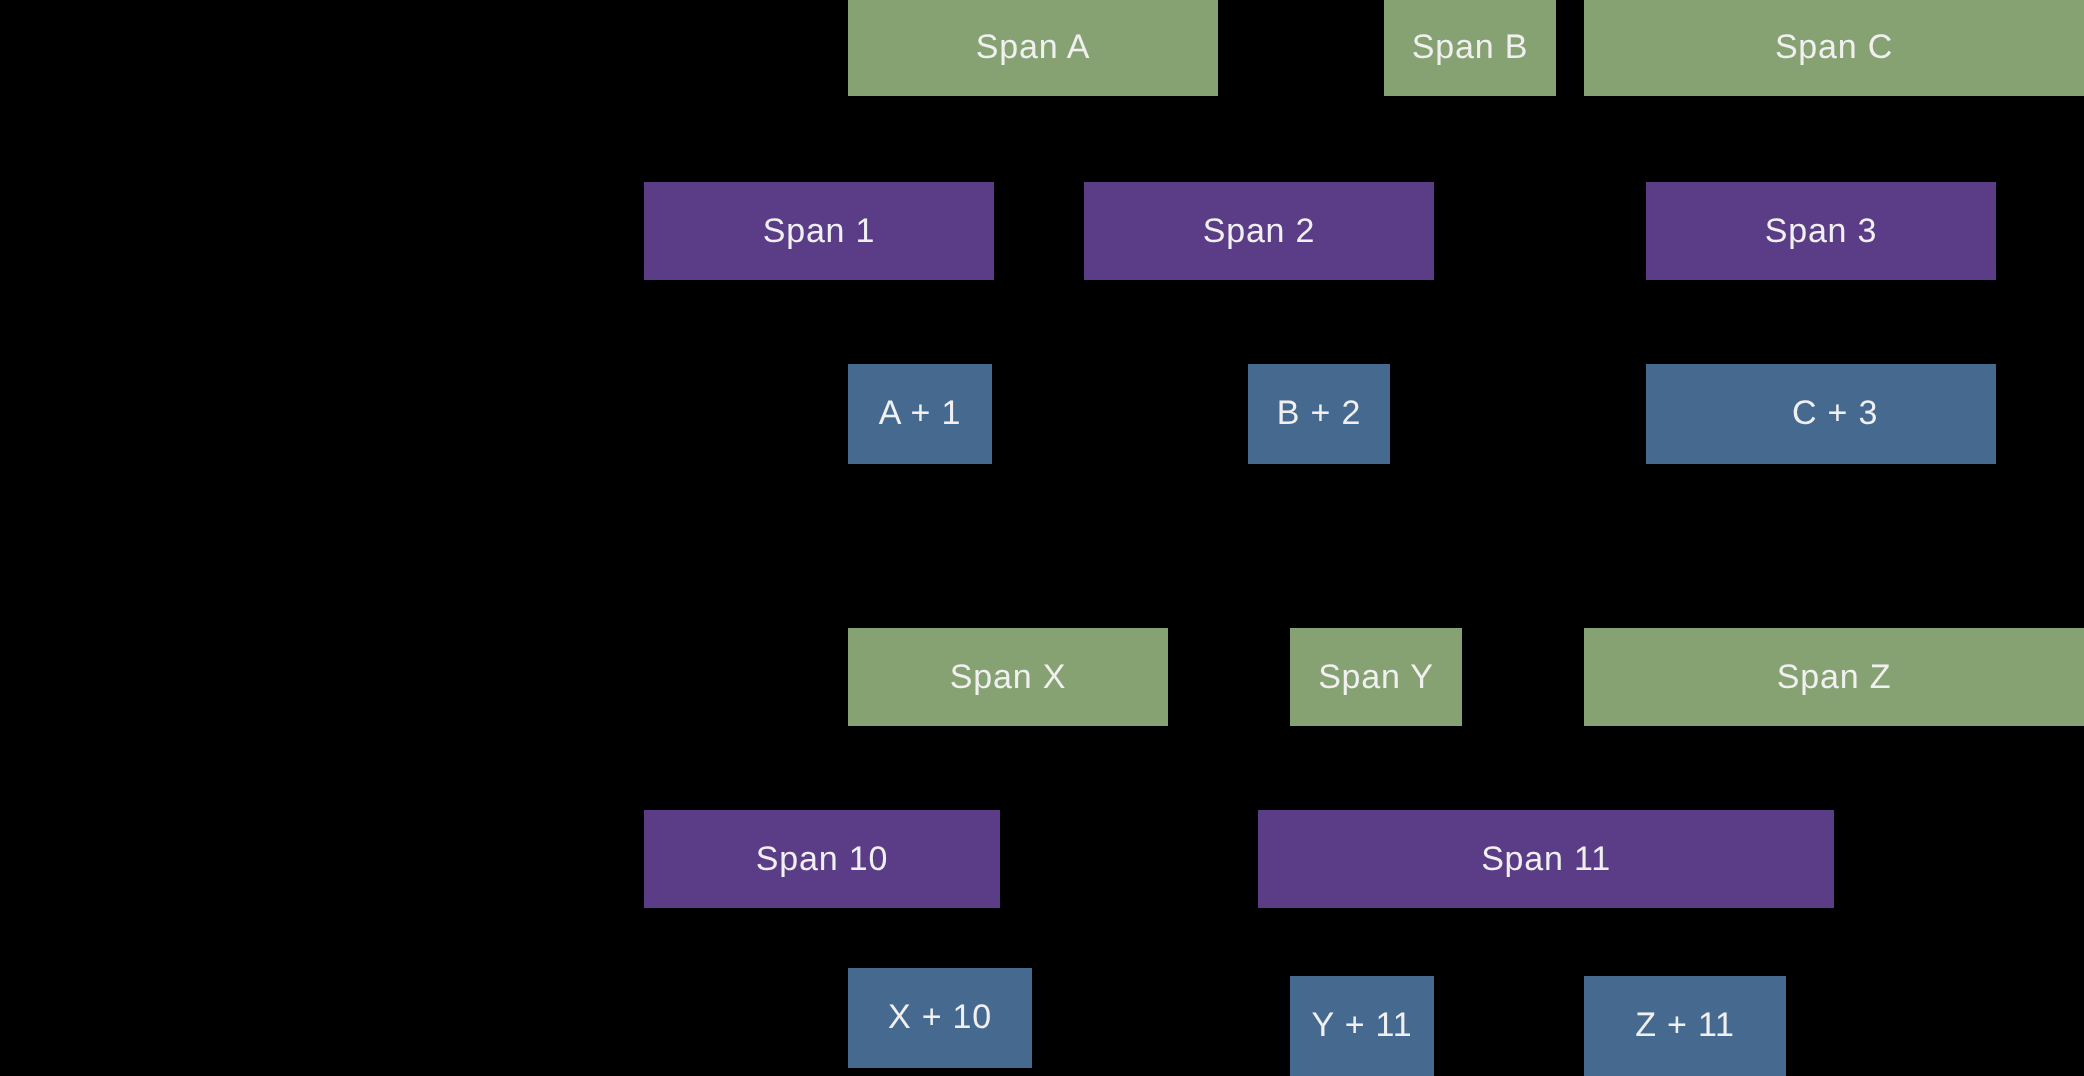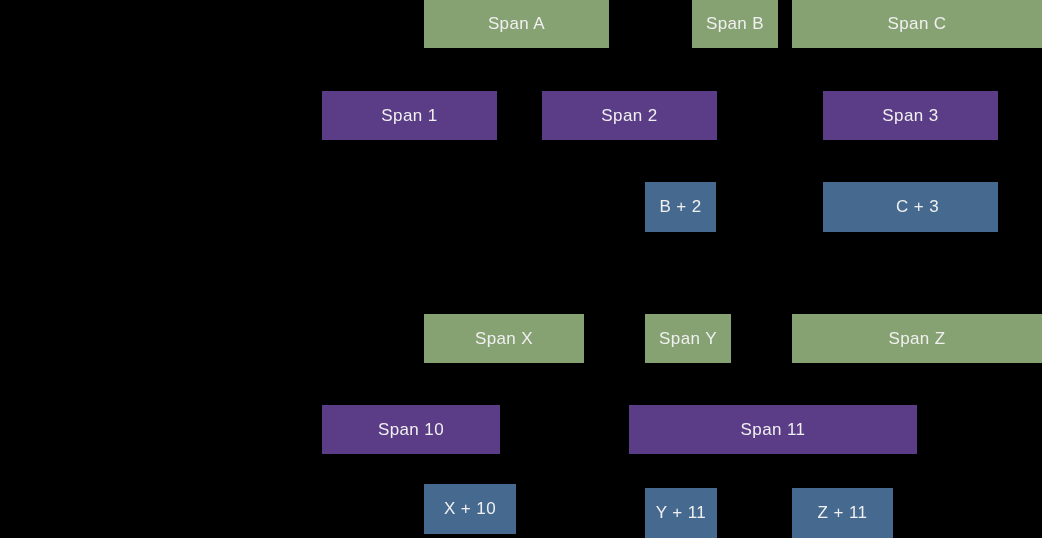--- a/index.html
+++ b/index.html
@@ -50,21 +50,24 @@
   <div class="bar bar--purple" style="left:322px; top:91px;  width:175px; height:49px;">
       <span>Span 1</span>
     </div>
   <div class="bar bar--purple" style="left:542px; top:91px;  width:175px; height:49px;">
       <span>Span 2</span>
     </div>
   <div class="bar bar--purple" style="left:823px; top:91px;  width:175px; height:49px;">
       <span>Span 3</span>
     </div>
 
-  <div class="bar bar--blue" style="left:645px; top:182px; width:71px;  height:50px;">
+  <div class="bar bar--blue" style="left:424px; top:182px; width:72px;  height:50px;">
+      <span>A + 1</span>
+    </div>
+  <div class="bar bar--blue" style="left:624px; top:182px; width:71px;  height:50px;">
       <span>B + 2</span>
     </div>
   <div class="bar bar--blue" style="left:823px; top:182px; width:175px; height:50px;padding-left:14px;">
       <span>C + 3</span>
     </div>
 
   <div class="bar bar--green" style="left:424px; top:314px; width:160px; height:49px;">
       <span>Span X</span>
     </div>
   <div class="bar bar--green" style="left:645px; top:314px; width:86px;  height:49px;">

